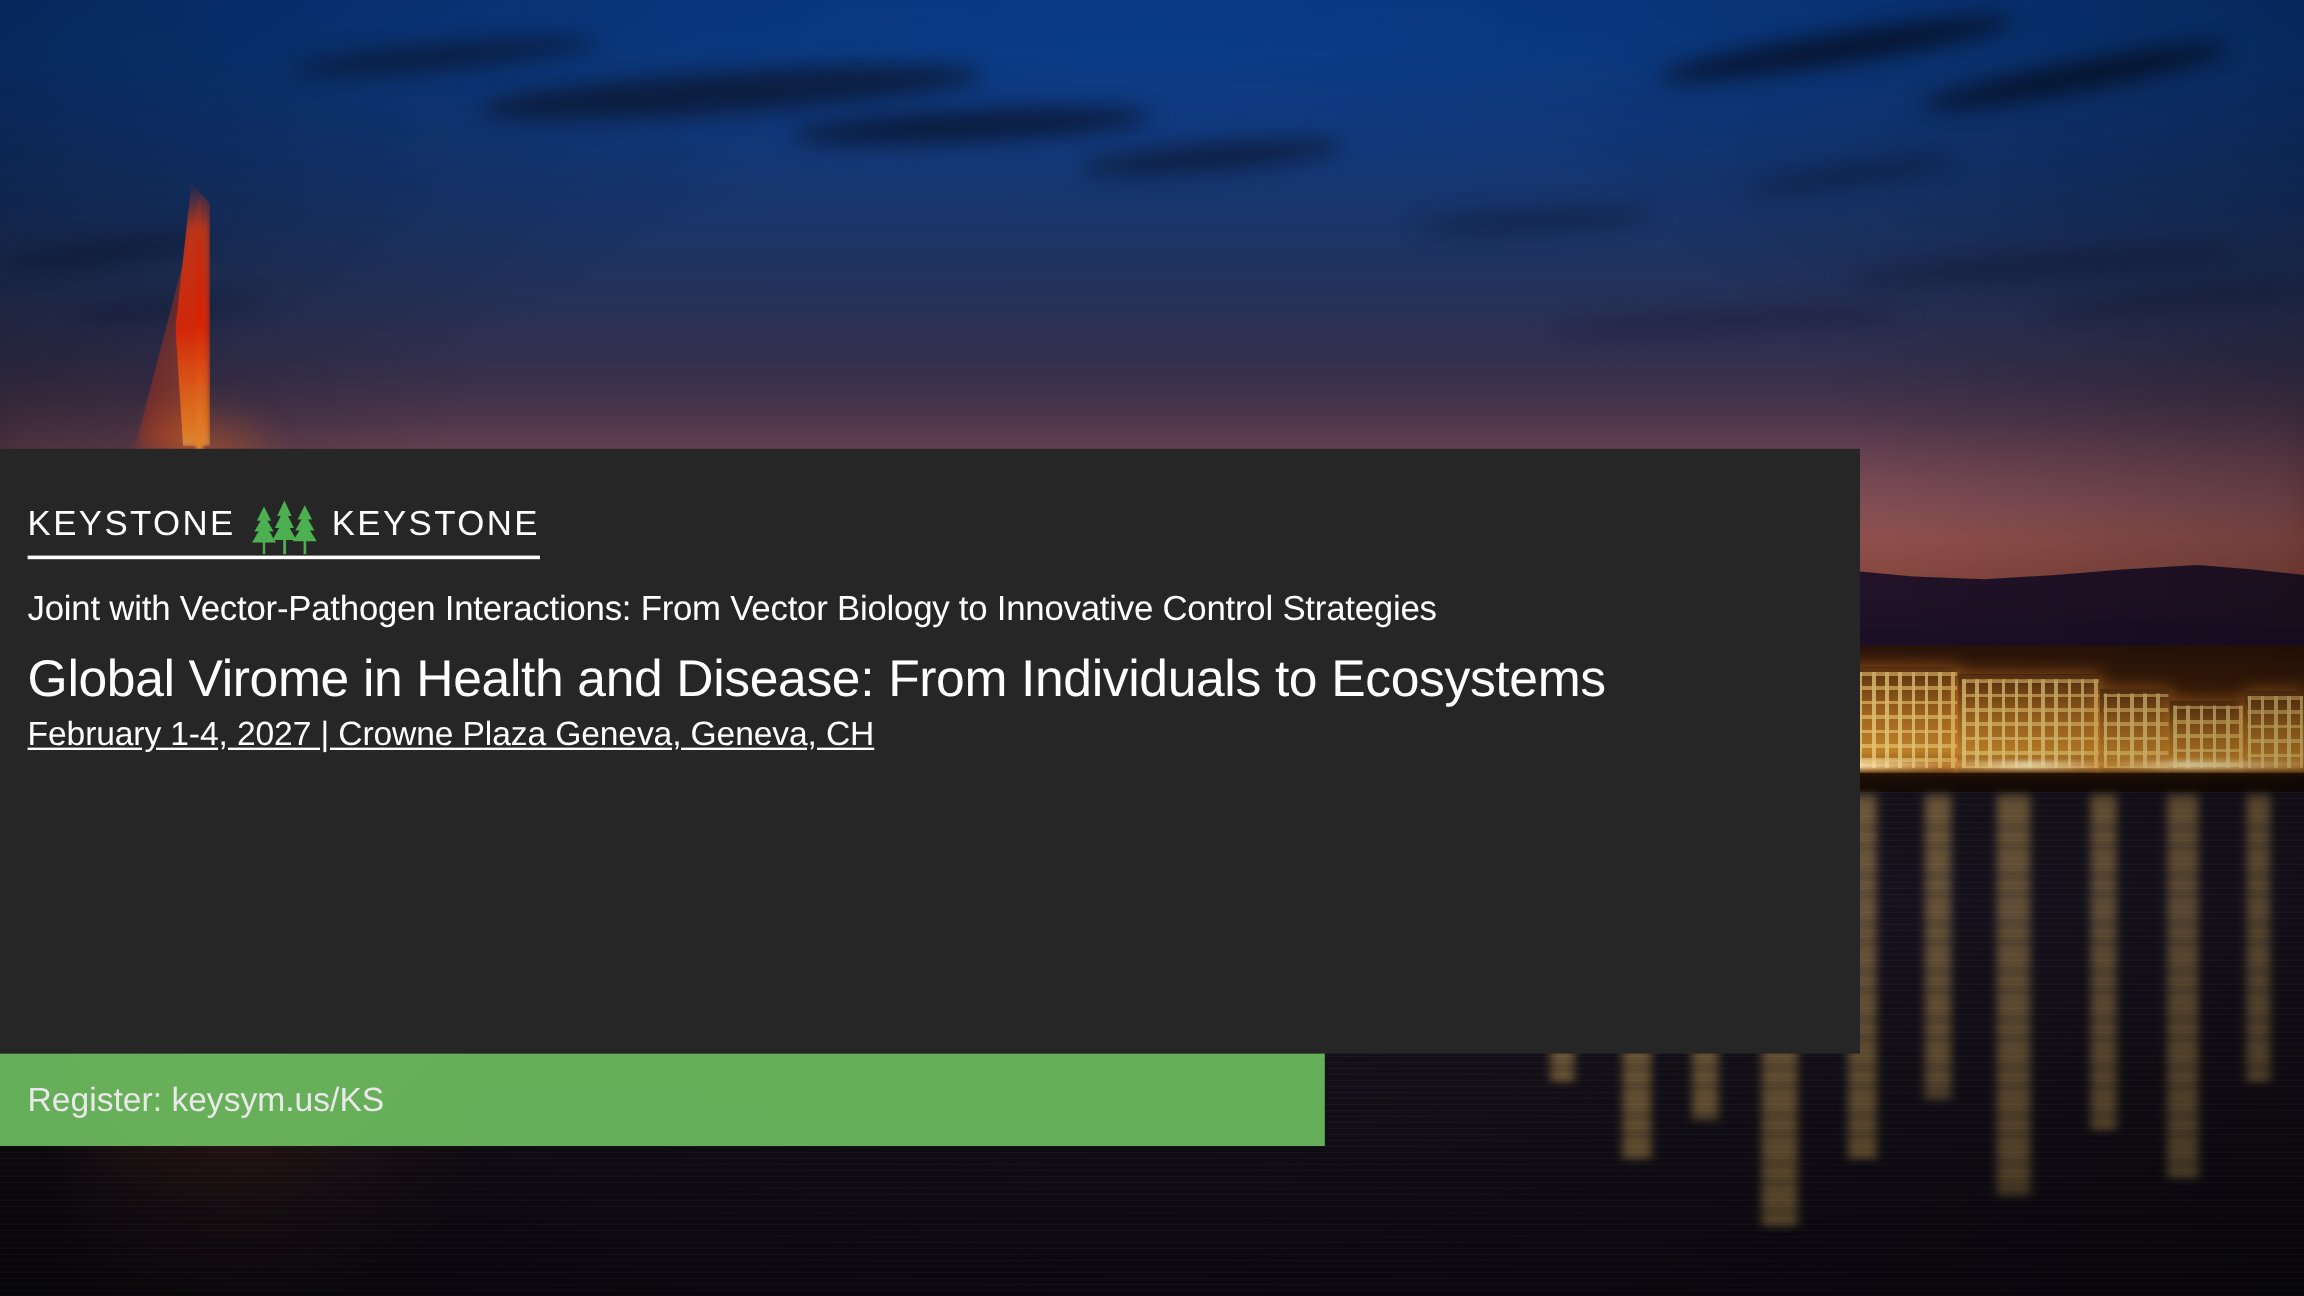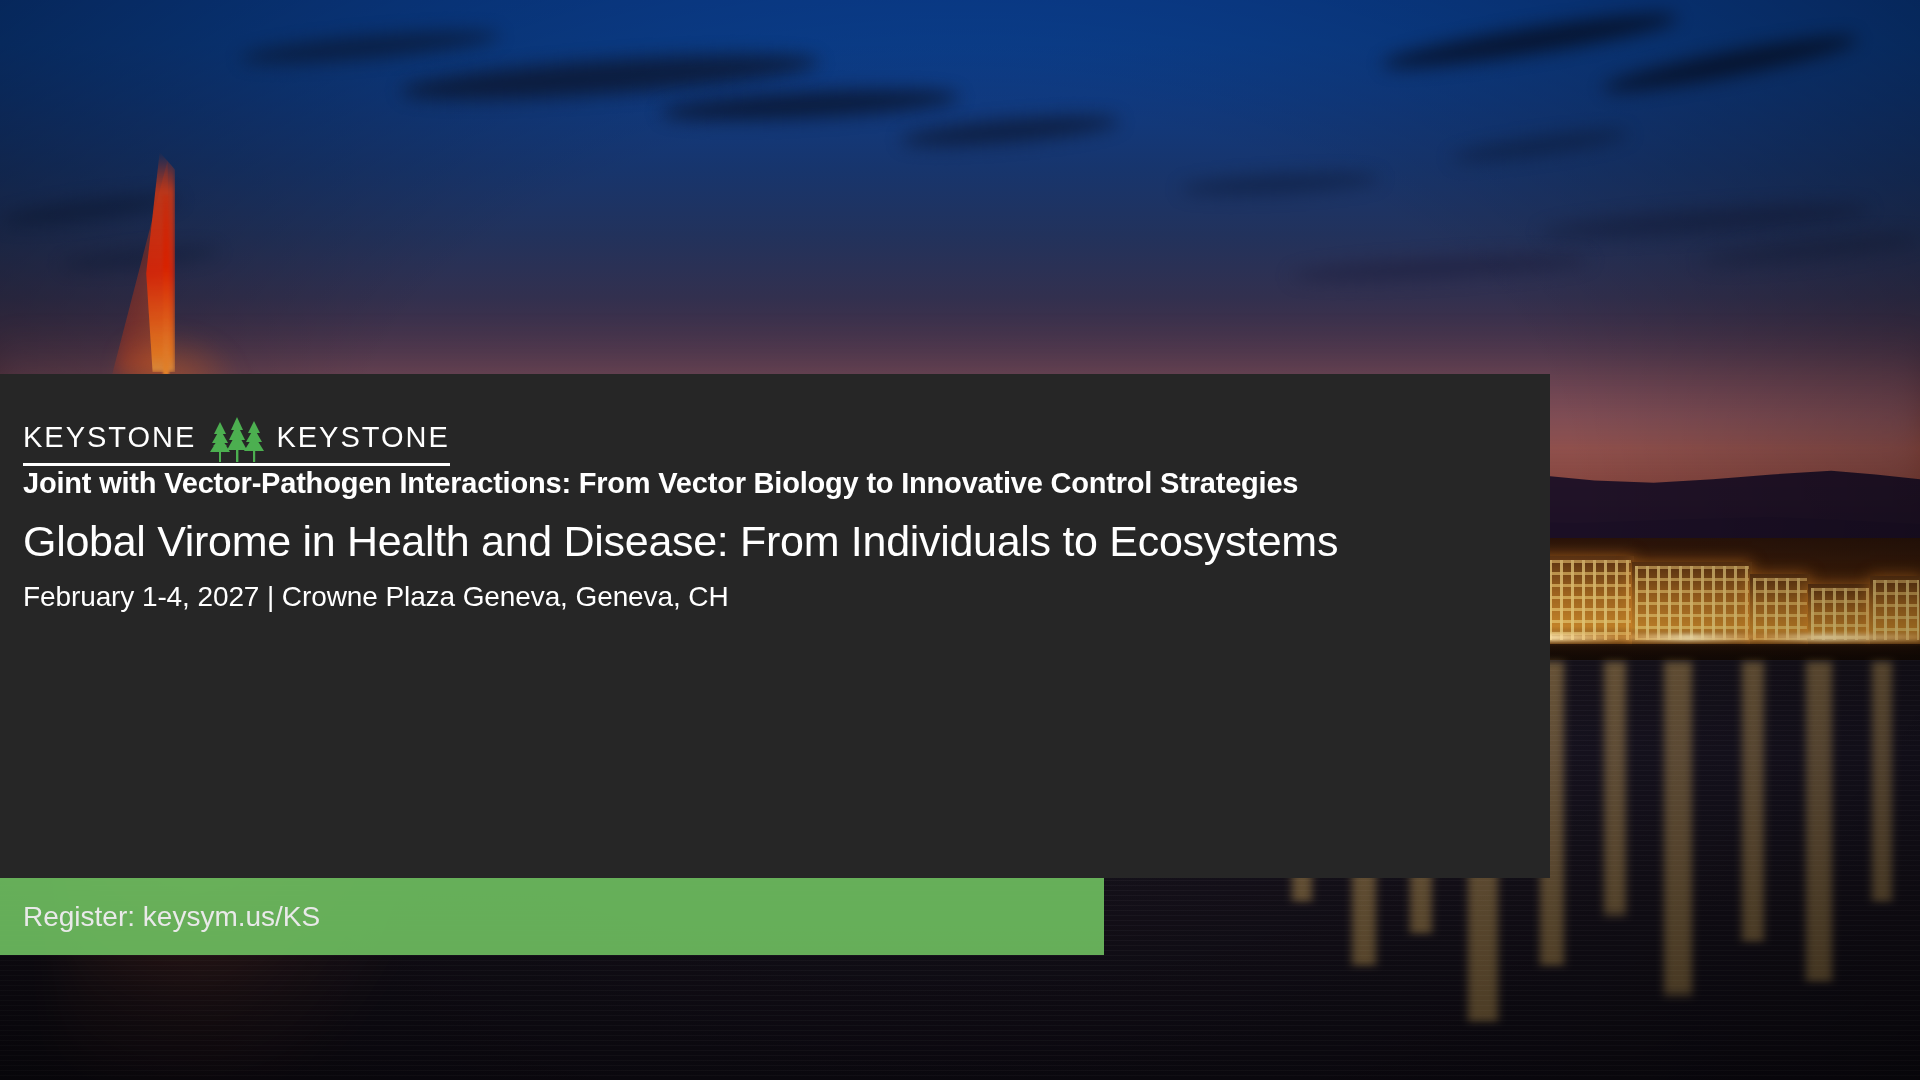--- a/index.html
+++ b/index.html
@@ -193,43 +193,44 @@
     white-space:nowrap;
   }
   .trees{
     display:inline-block;
     width:58px; height:46px;
     margin:0 10px -4px 12px;
     position:relative;
   }
 
   .subtitle{
+    margin-top:25px;
     color:#ffffff;
     font-size:29px;
     line-height:34px;
-    font-weight:700;
+    font-weight:400;
     white-space:nowrap;
     letter-spacing:-0.2px;
   }
   .maintitle{
     margin-top:11px;
     color:#ffffff;
     font-size:43px;
     line-height:60px;
     font-weight:400;
     letter-spacing:-0.3px;
     max-width:1320px;
   }
   .datevenue{
-    margin-top:10px;
     color:#ffffff;
     font-size:28px;
     line-height:32px;
     font-weight:400;
     letter-spacing:-0.1px;
+    text-decoration:underline;
   }
 
   
   .register{
     position:absolute;
     left:0; top:878px;
     width:1104px; height:77px;
     background:rgba(109,187,95,.93);
     display:flex; align-items:center;
     padding-left:23px;

